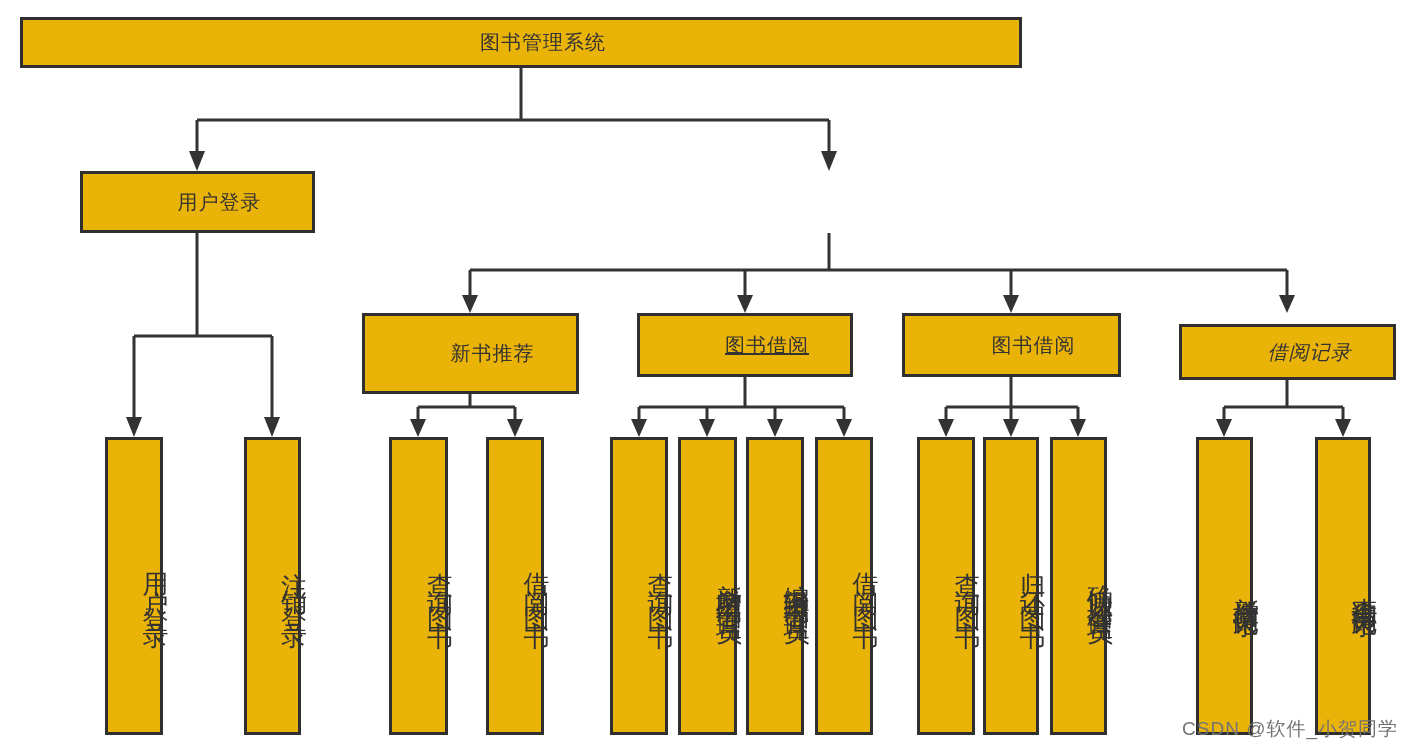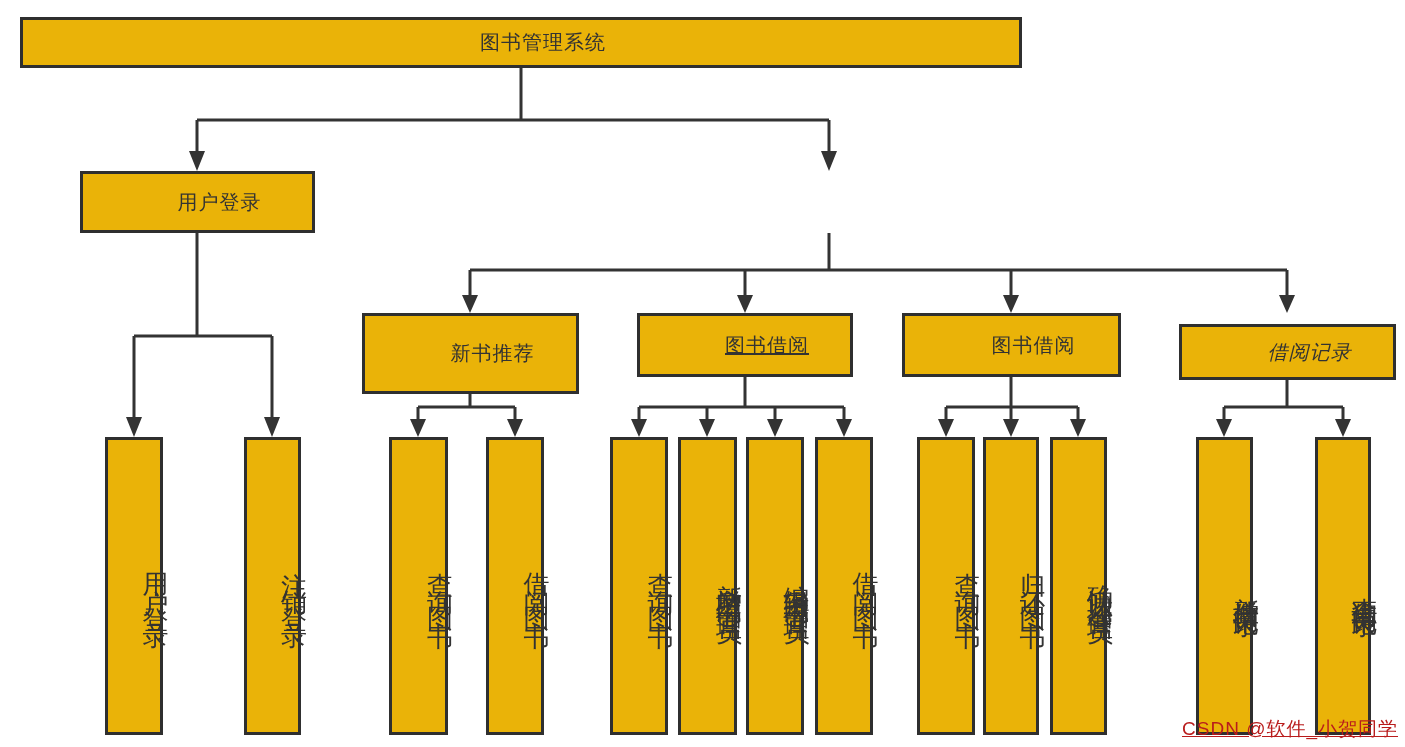--- a/index.html
+++ b/index.html
@@ -36,25 +36,24 @@
     color: #333333;
   }
   .leaf.sp4 span { letter-spacing: 17px; }
   .leaf.sp6 span { letter-spacing: 3px; }
   .leaf.sp9 span { letter-spacing: 5px; }
   .watermark {
     position: absolute;
     right: 7px;
     bottom: 5px;
     font-size: 19px;
-    color: #b91c1c;
+    color: #737373;
     letter-spacing: 1px;
     z-index: 3;
     white-space: nowrap;
-    text-decoration: underline;
   }
 </style>
 </head>
 <body>
 
 <div class="canvas">
 
   <svg class="wires" width="1405" height="747" viewBox="0 0 1405 747">
     <g>
       <path class="ln" d="M521 68 V120 M197 120 H829 M197 120 V153 M829 120 V153"></path>

